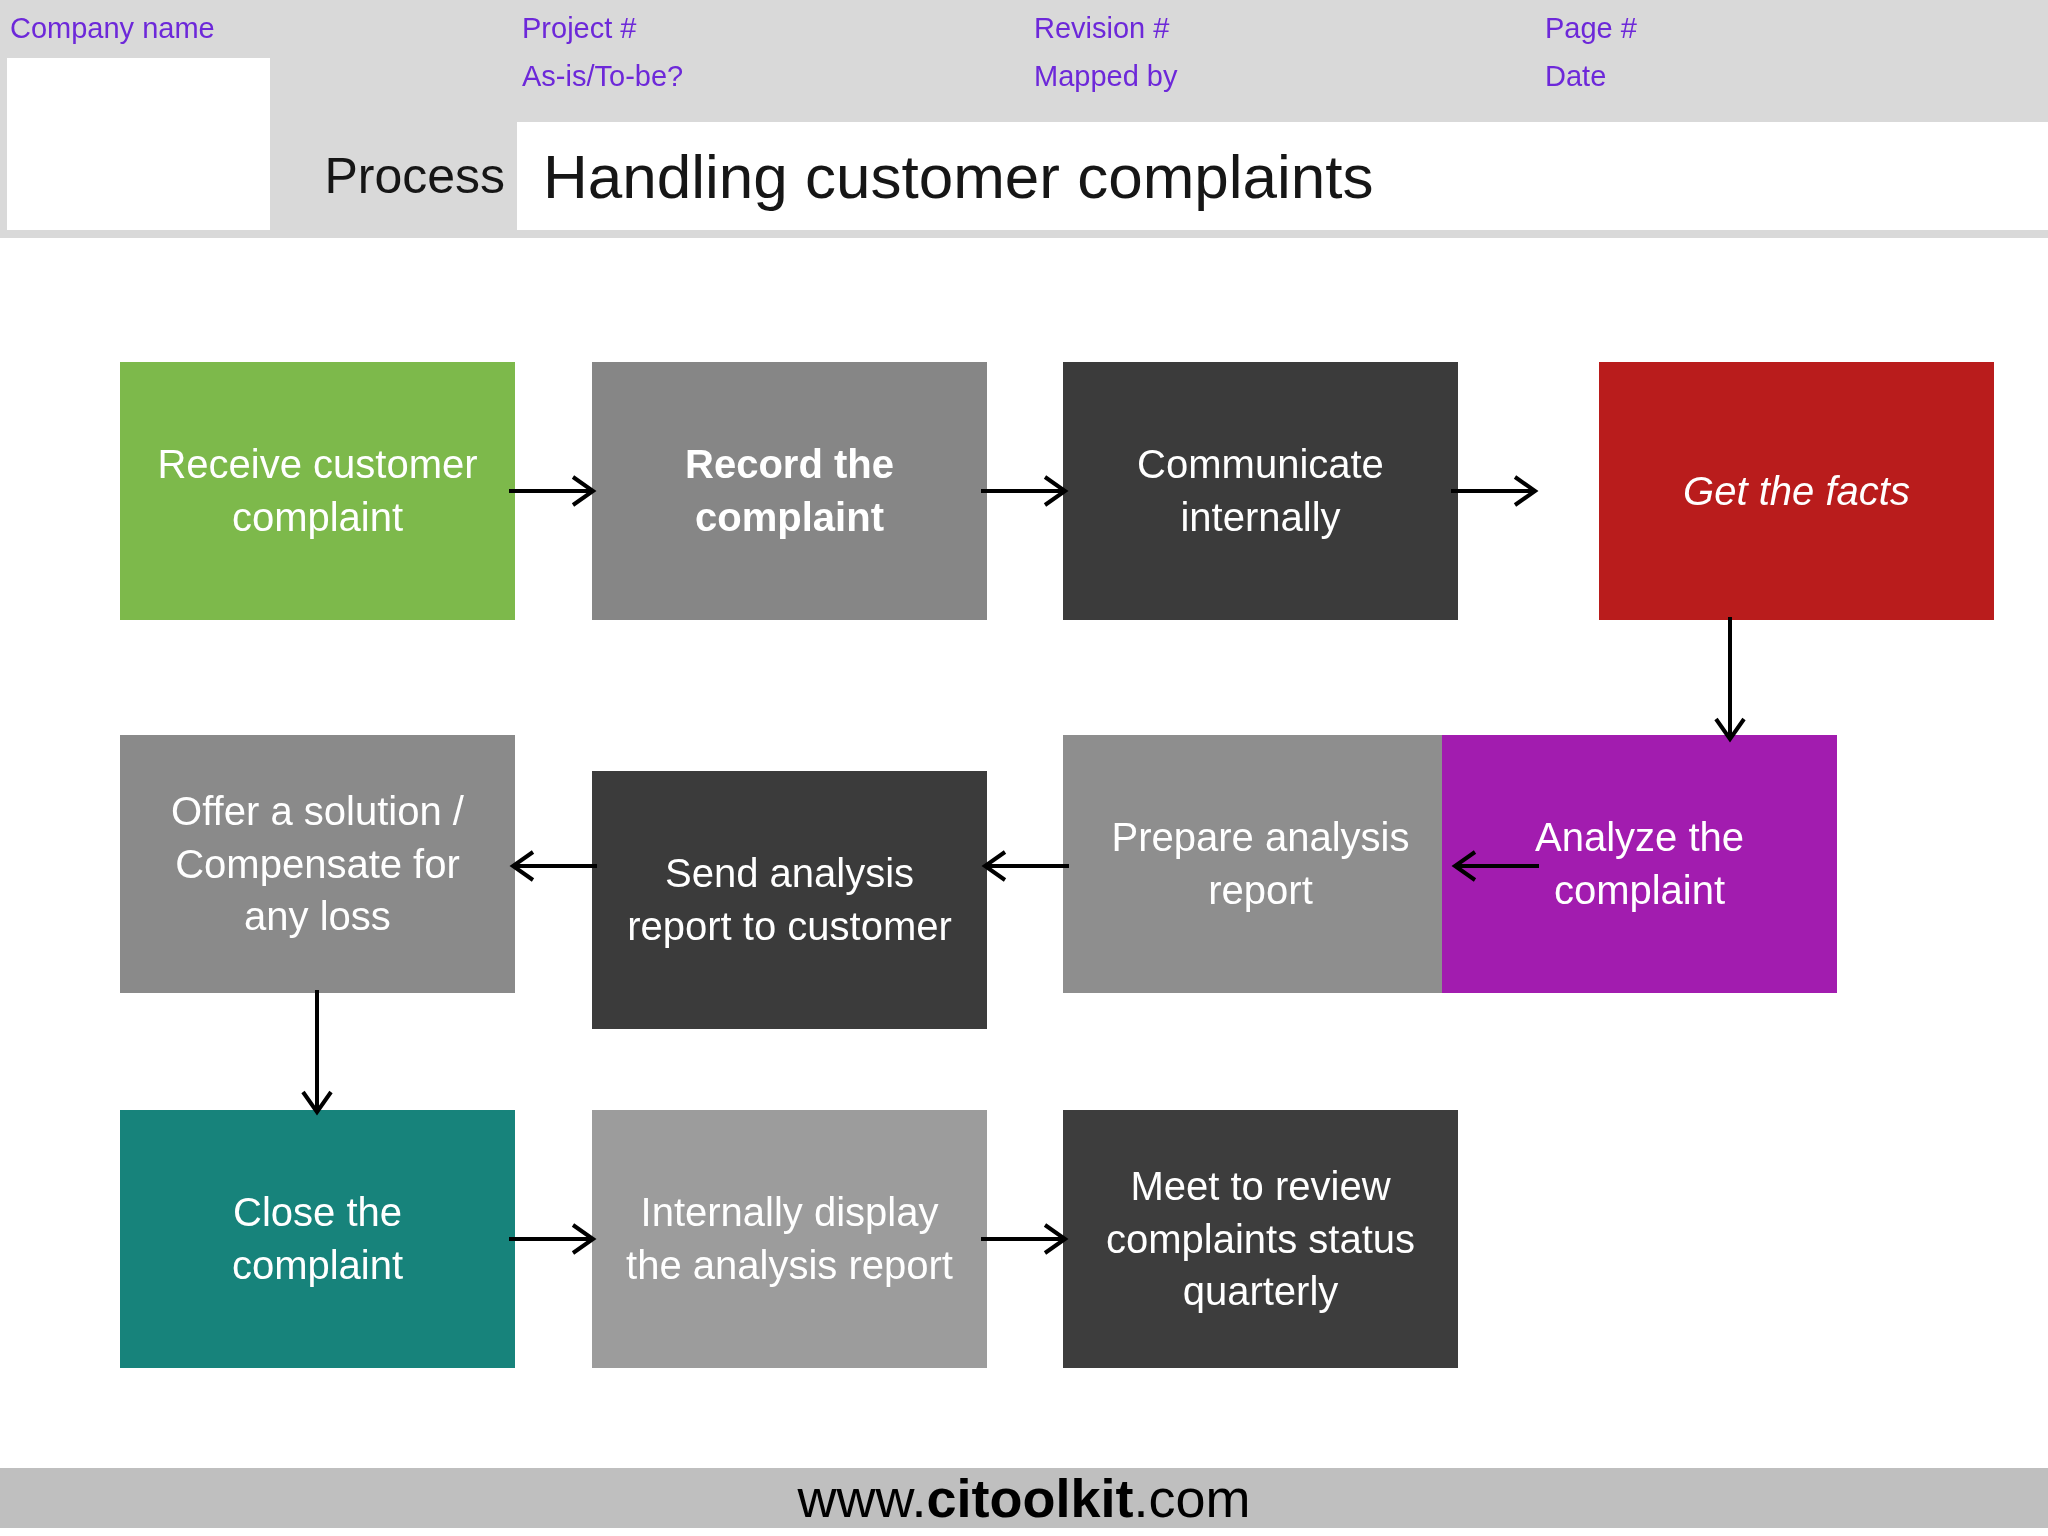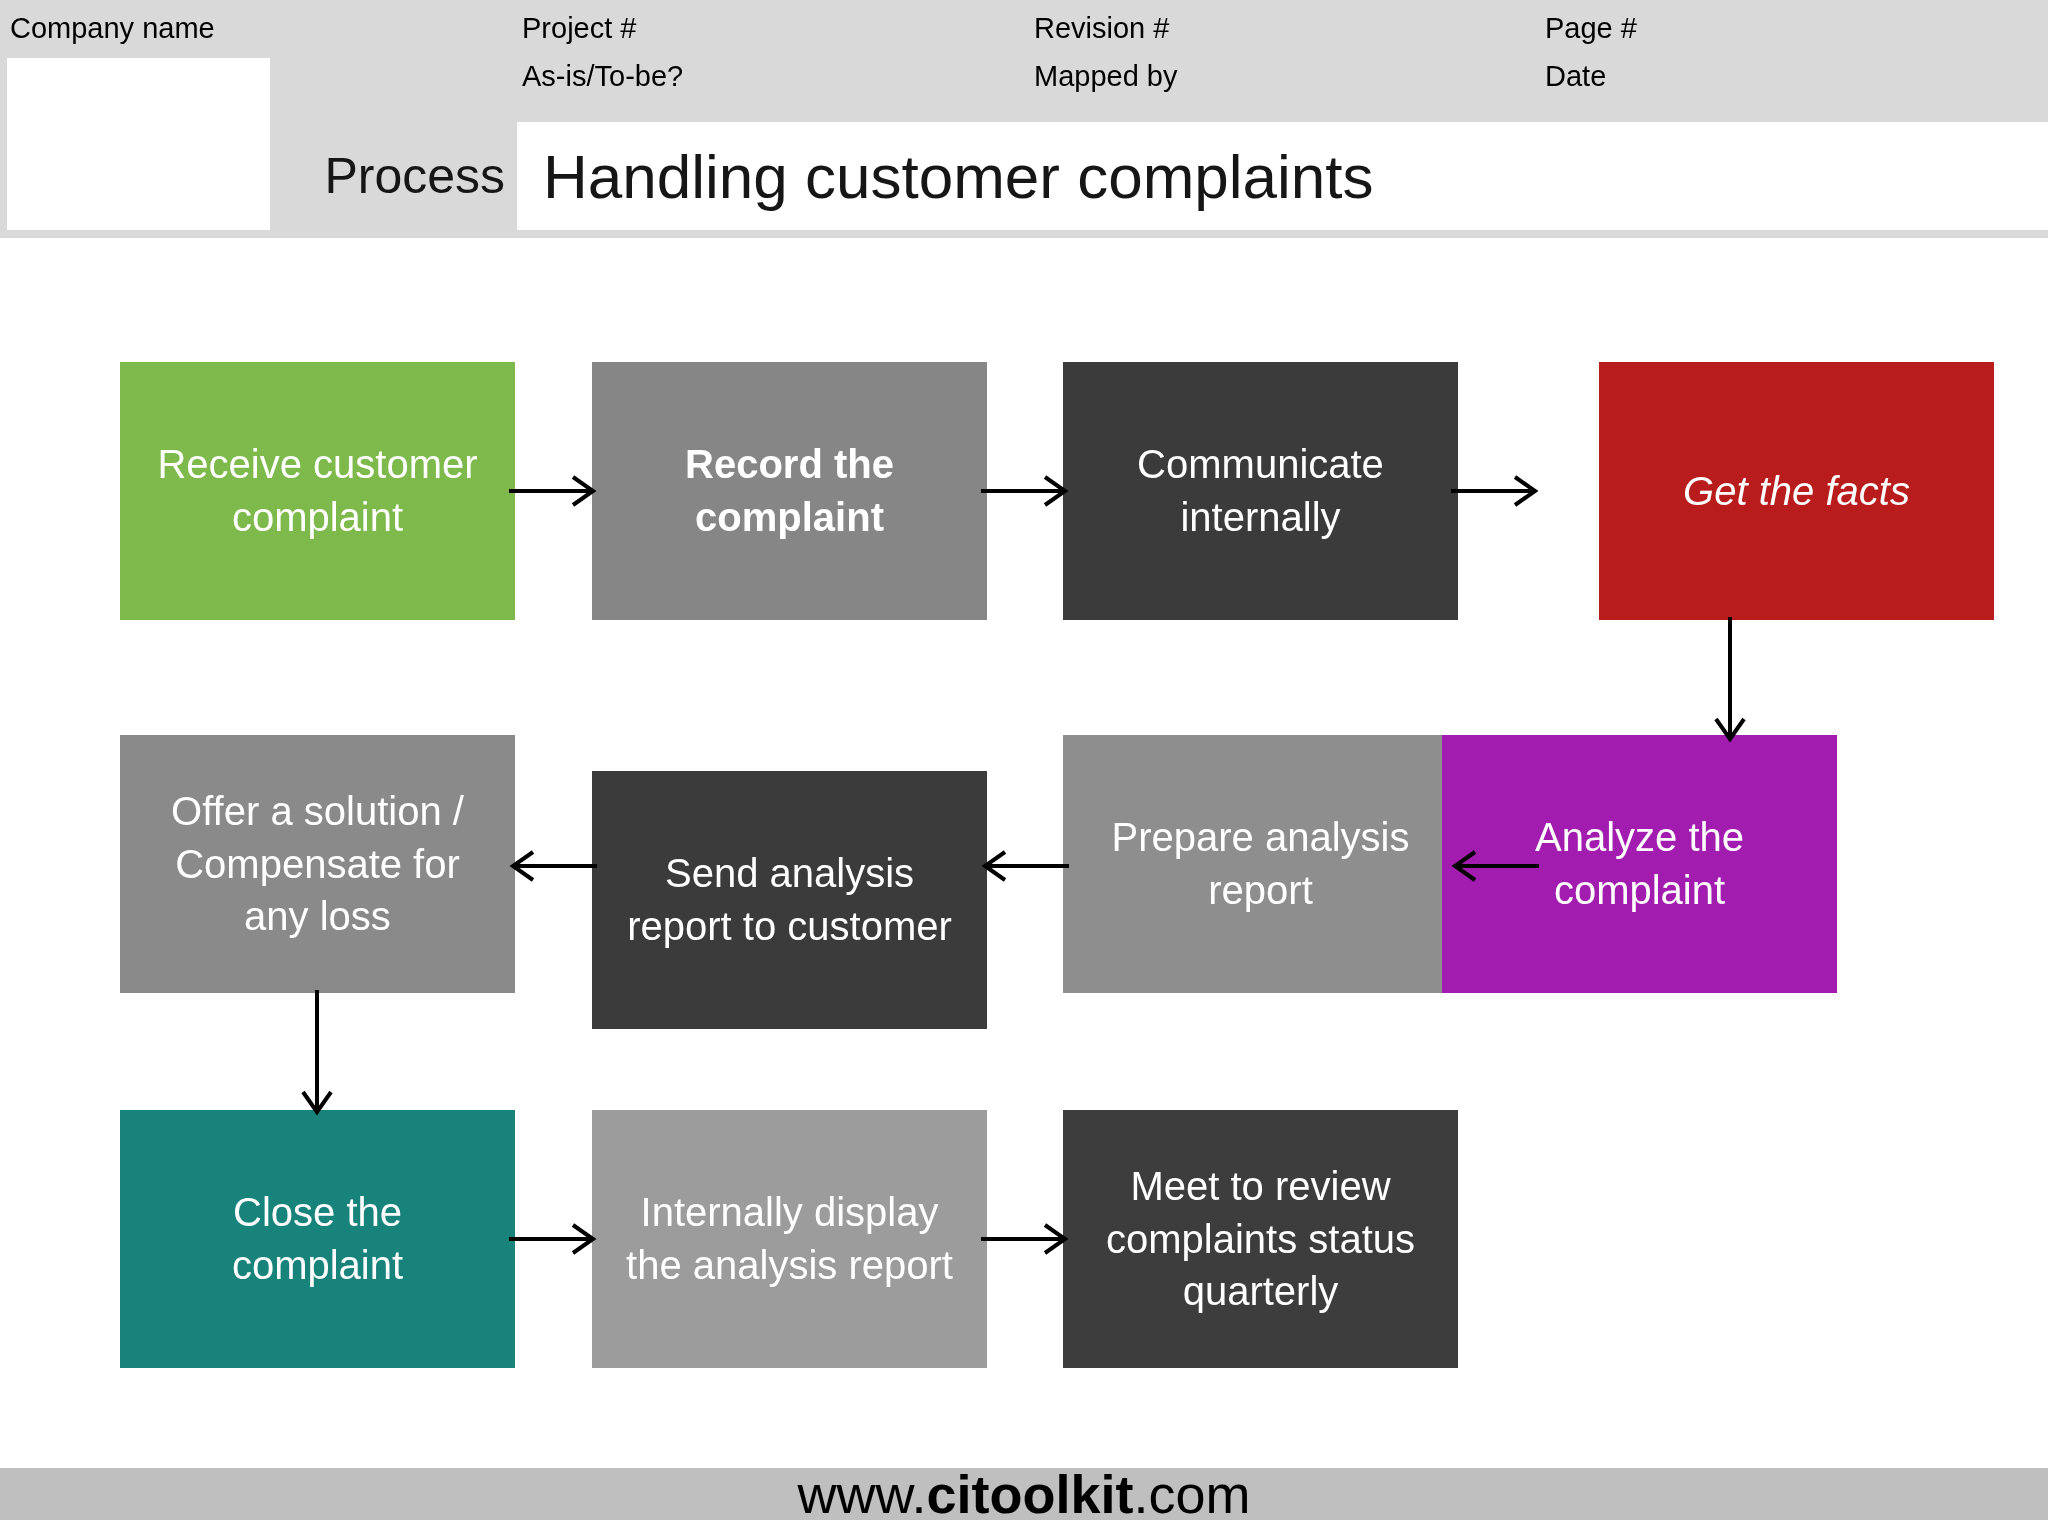--- a/index.html
+++ b/index.html
@@ -14,21 +14,21 @@
   }
 
   
   .header-band {
     position: absolute; left: 0; top: 0;
     width: 2048px; height: 238px;
   }
   .hlabel {
     position: absolute;
     font-size: 29px;
-    color: #000000;
+    color: #6d28d9;
     white-space: nowrap;
   }
   .company-box {
     position: absolute; left: 7px; top: 58px;
     width: 263px; height: 172px;
     background: #ffffff;
   }
   .process-label {
     position: absolute; left: 280px; top: 122px;
     width: 225px; height: 108px;
@@ -60,21 +60,21 @@
   svg.arrow { position: absolute; overflow: visible; }
   svg.arrow line, svg.arrow polyline {
     stroke: #000000;
     stroke-width: 4;
     fill: none;
   }
 
   
   .footer-band {
     position: absolute; left: 0; top: 1468px;
-    width: 2048px; height: 52px;
+    width: 2048px; height: 60px;
     display: flex; align-items: center; justify-content: center;
     font-size: 54px; color: #000000;
   }
   .footer-band b { font-weight: bold; }
 </style>
 </head>
 <body>
 
 <div class="header-band" style="background: rgb(217, 217, 217);"></div>
 

